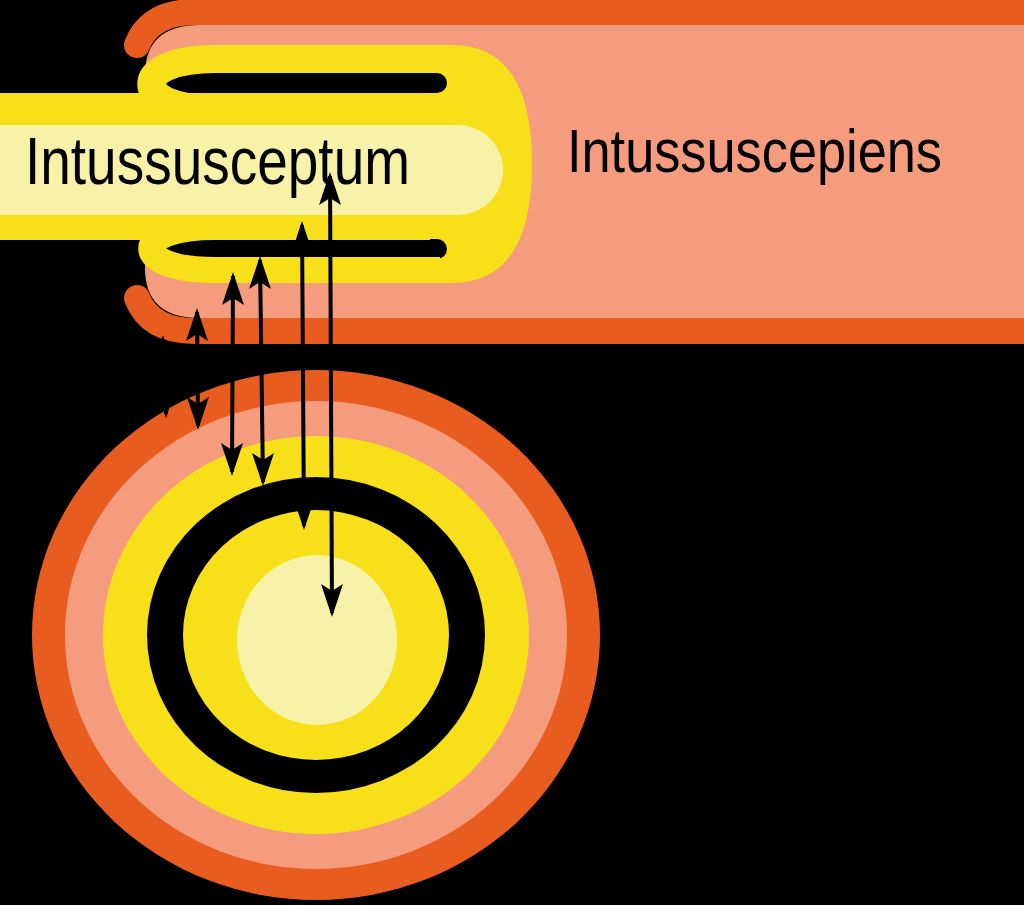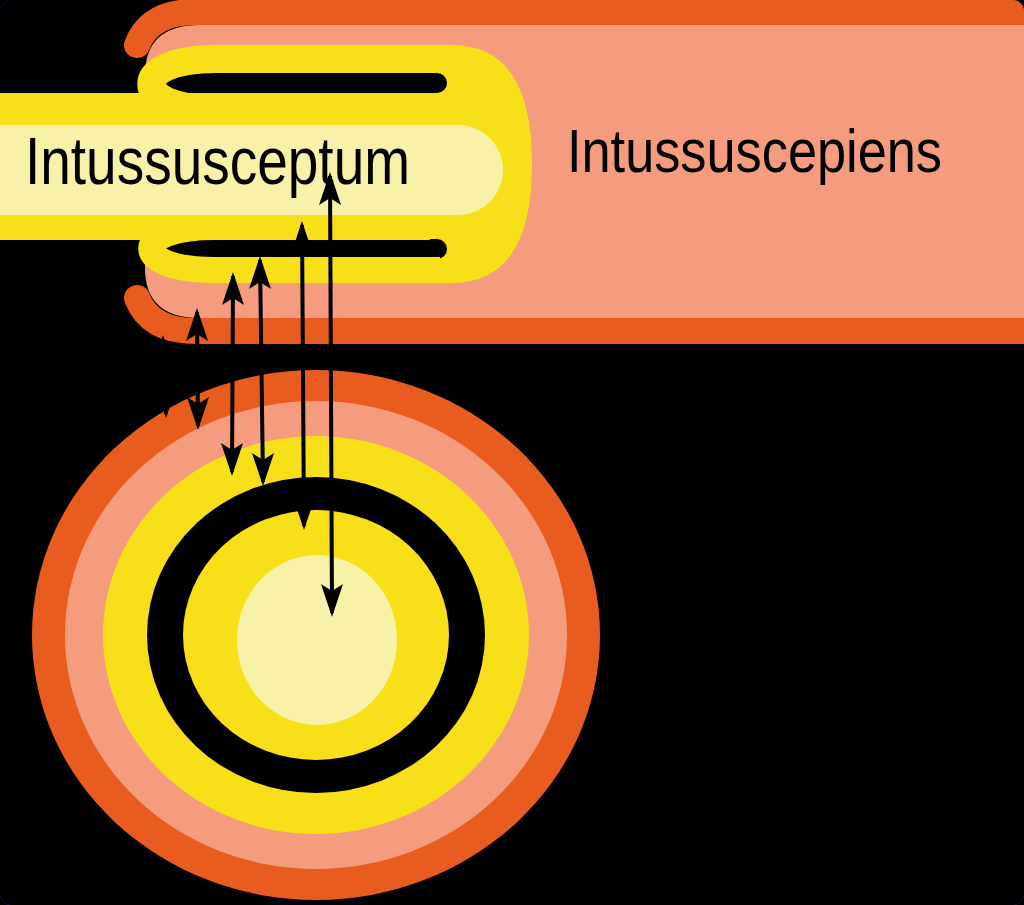--- a/index.html
+++ b/index.html
@@ -6,21 +6,20 @@
     margin: 0;
     padding: 0;
     background: #000000;
   }
   .stage {
     width: 1024px;
     height: 905px;
     position: relative;
     overflow: hidden;
     background: #1d4ed8;
-    border-radius: 11px;
   }
   svg { display: block; }
   svg text {
     font-family: "Liberation Sans", sans-serif;
     font-weight: 400;
     fill: #000000;
   }
 </style>
 </head>
 <body>

